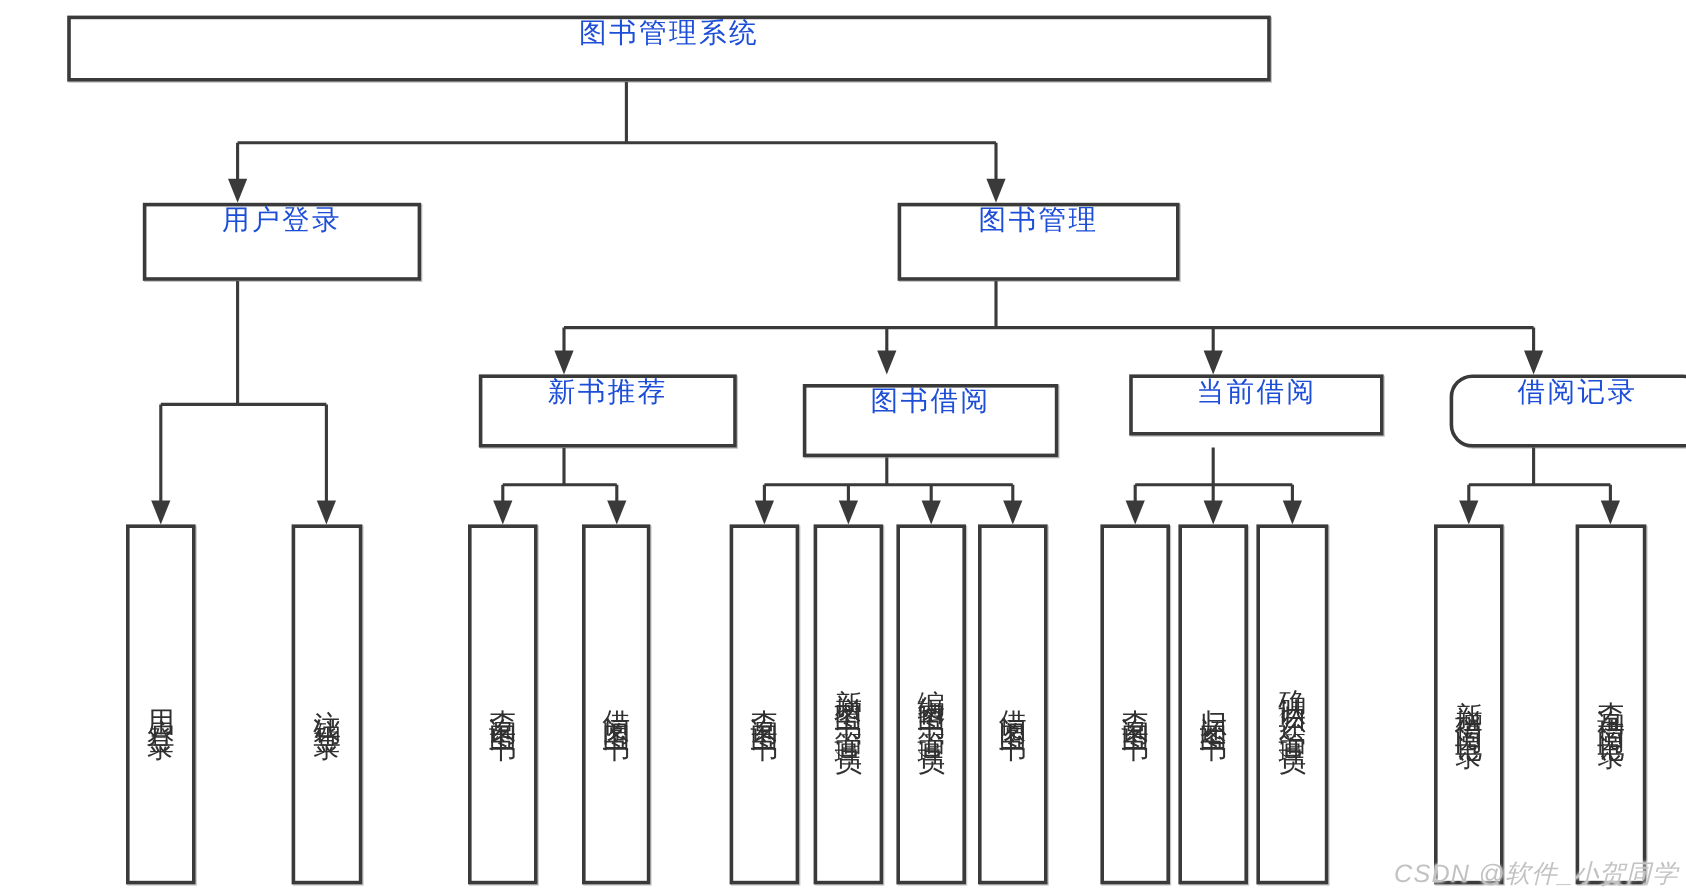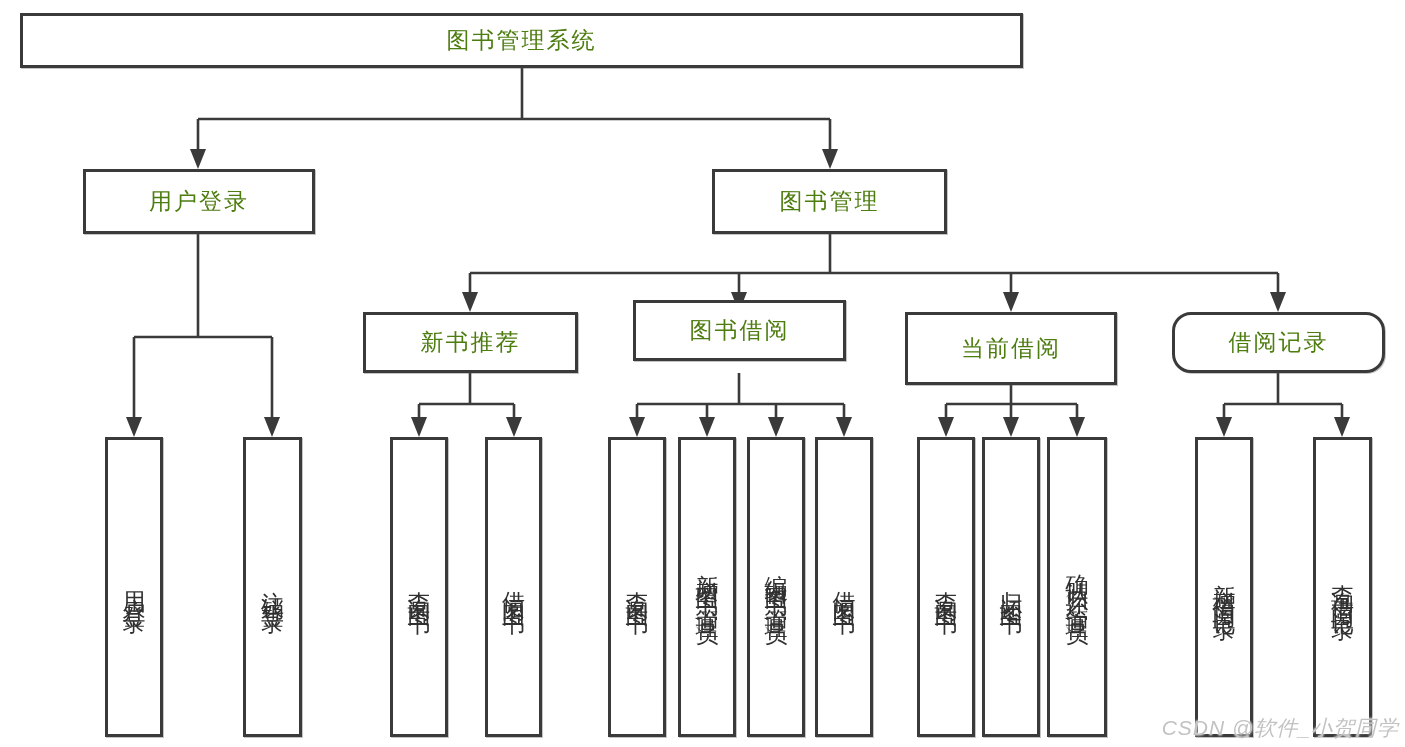--- a/index.html
+++ b/index.html
@@ -9,24 +9,25 @@
     background:#ffffff;
     font-family:"Liberation Sans","DejaVu Sans",sans-serif;
     overflow:hidden;
   }
   .connectors{position:absolute;left:0;top:0;z-index:1;}
   .node{
     position:absolute;
     box-sizing:border-box;
     border:3px solid #3a3a3a;
     background:#ffffff;
-    display:flex;align-items:center;justify-content:center;
-    color:#4d7c0f;
+    display:flex;align-items:flex-start;justify-content:center;
+    color:#1d4ed8;
     z-index:2;
     box-shadow:1px 1px 0 rgba(90,90,90,.35);
+    margin-left:36px;
   }
   .node .hlabel{
     font-size:23px;
     letter-spacing:2px;
     white-space:nowrap;
     line-height:1;
   }
   .leaf{
     position:absolute;
     box-sizing:border-box;
@@ -103,24 +104,24 @@
   <div class="node" style="left:83px;top:169px;width:232px;height:65px;">
     <span class="hlabel">用户登录</span>
   </div>
   <div class="node" style="left:712px;top:169px;width:235px;height:65px;">
     <span class="hlabel">图书管理</span>
   </div>
 
   <div class="node" style="left:363px;top:312px;width:215px;height:61px;">
     <span class="hlabel">新书推荐</span>
   </div>
-  <div class="node" style="left:633px;top:300px;width:213px;height:61px;">
+  <div class="node" style="left:633px;top:320px;width:213px;height:61px;">
     <span class="hlabel">图书借阅</span>
   </div>
-  <div class="node" style="left:905px;top:312px;width:212px;height:73px;">
+  <div class="node" style="left:905px;top:312px;width:212px;height:51px;">
     <span class="hlabel">当前借阅</span>
   </div>
   <div class="node" style="left:1172px;top:312px;width:213px;height:61px;border-radius:19px;">
     <span class="hlabel">借阅记录</span>
   </div>
 
   <div class="leaf" style="left:105px;width:58px;">
     <span class="vlabel">用户登录</span>
   </div>
   <div class="leaf" style="left:243px;width:59px;">

